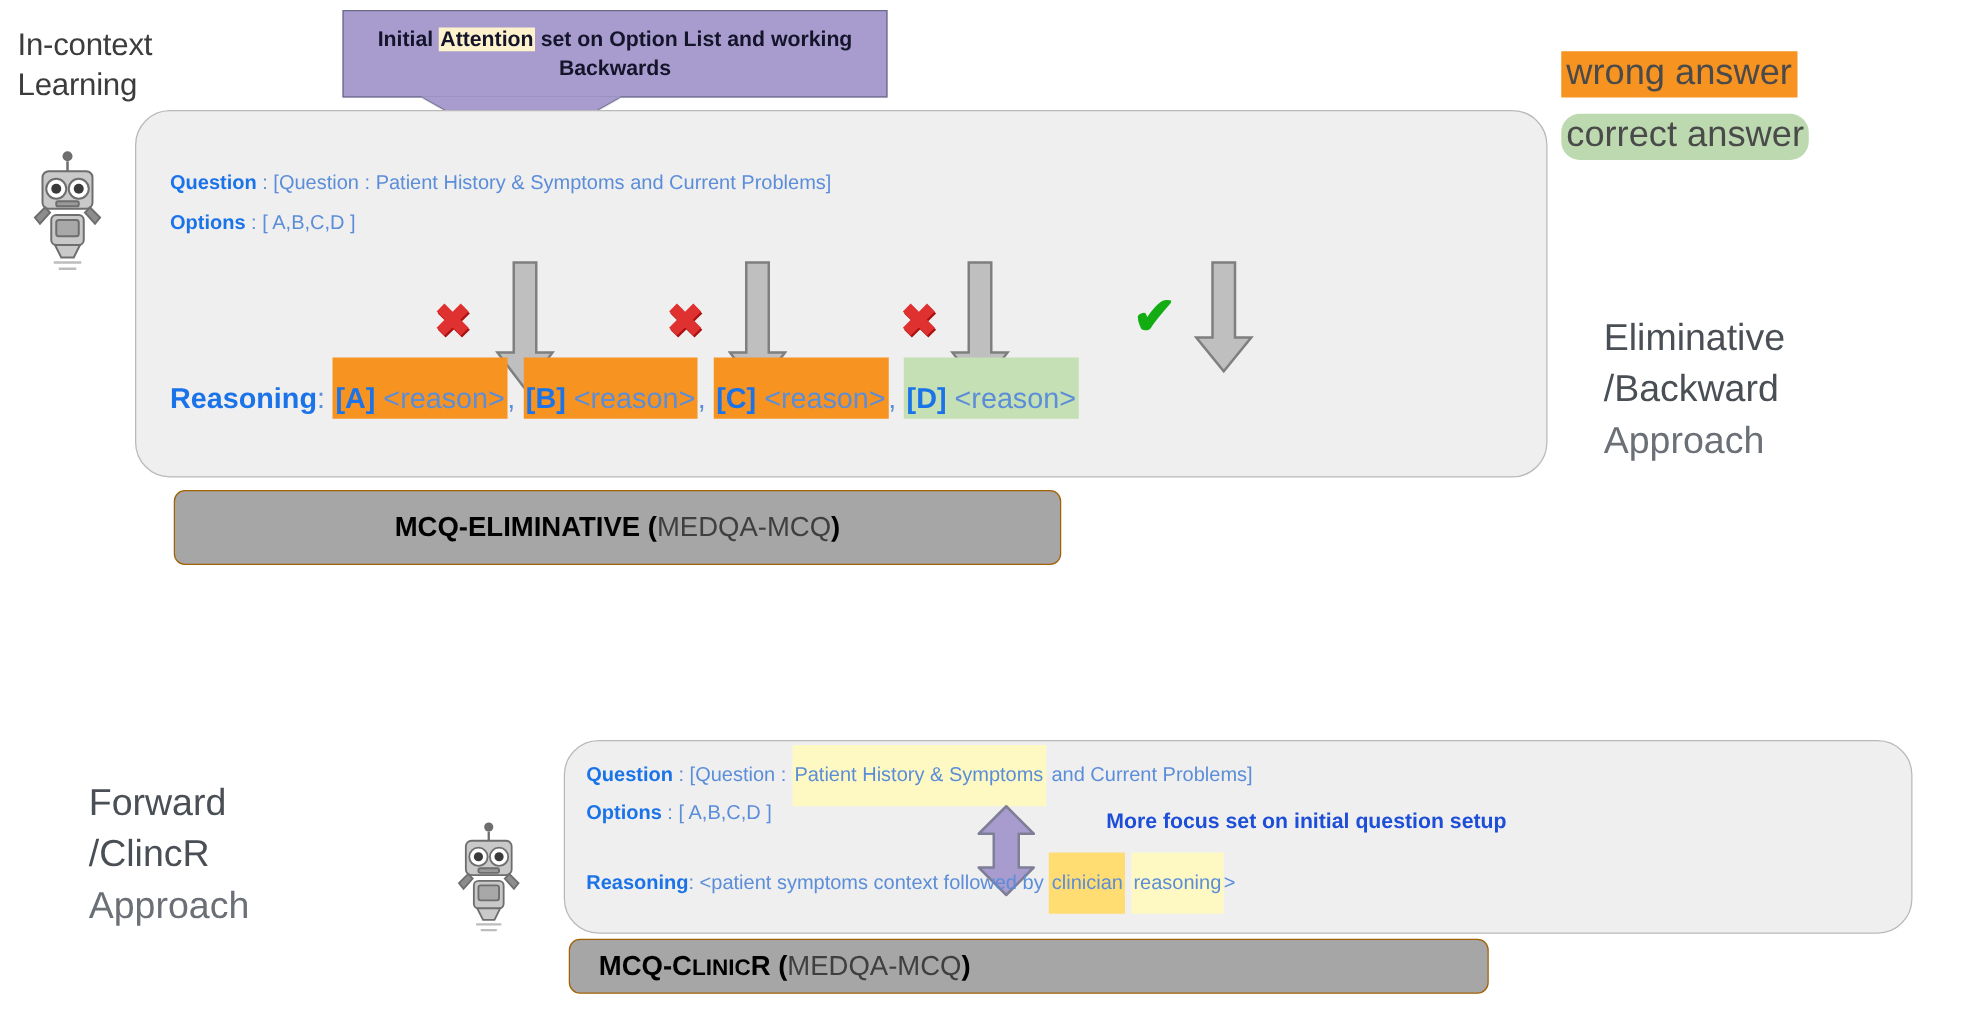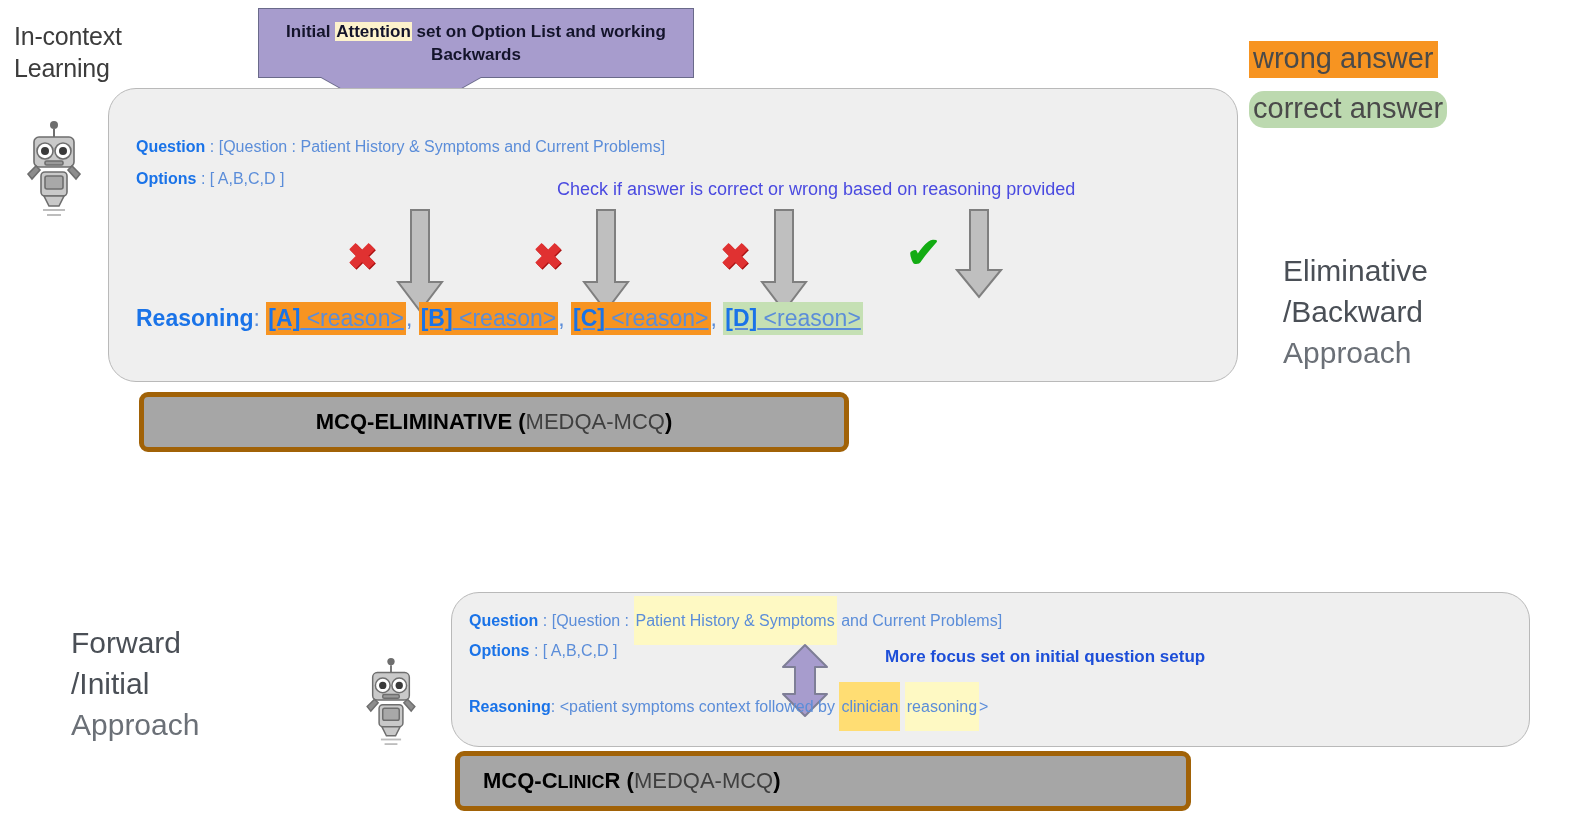--- a/index.html
+++ b/index.html
@@ -25,21 +25,21 @@
   .incontext-label {
     left: 14px; top: 20px;
     width: 210px;
     font-size: 25px;
     line-height: 32px;
     color: #3c3c3c;
     letter-spacing: -0.2px;
   }
 
   
-  .callout-wrap { left: 258px; top: 8px; width: 436px; }
+  .callout-wrap { left: 274px; top: 8px; width: 436px; }
   .callout-box {
     background: #a79ccd;
     border: 1px solid #6a6a8a;
     box-sizing: border-box;
     width: 436px;
     height: 70px;
     display: flex;
     align-items: center;
     justify-content: center;
     text-align: center;
@@ -79,30 +79,30 @@
     border: 1px solid #b9b9b9;
     border-radius: 28px;
     box-sizing: border-box;
   }
   .panel-top { left: 108px; top: 88px; width: 1130px; height: 294px; }
   .panel-bottom { left: 451px; top: 592px; width: 1079px; height: 155px; }
 
   
   .bar {
     background: #a6a6a6;
-    border: 5px solid #a16207;
+    border: 1px solid #a16207;
     border-radius: 9px;
     box-sizing: border-box;
     display: flex;
     align-items: center;
     font-size: 22px;
     color: #000000;
   }
   .bar-top { left: 139px; top: 392px; width: 710px; height: 60px; justify-content: center; }
-  .bar-bottom { left: 455px; top: 751px; width: 736px; height: 60px; padding-left: 23px; }
+  .bar-bottom { left: 455px; top: 751px; width: 736px; height: 44px; padding-left: 23px; }
   .bar-strong { font-weight: bold; }
   .bar-dim { color: #3f3f3f; font-weight: normal; }
   .smallcaps { font-size: 18px; font-weight: bold; }
 
   
   .approach {
     font-size: 30px;
     line-height: 41px;
     color: #53585f;
   }
@@ -127,21 +127,21 @@
   .o-bot { left: 469px; top: 642px; }
   .r-bot { left: 469px; top: 698px; }
 
   .reasoning-top {
     left: 136px; top: 305px;
     font-size: 23px;
     white-space: nowrap;
     color: #5b8dd9;
   }
   .reasoning-top .qa-key { font-size: 23px; }
-  .seg { padding: 3px 2px 4px 2px; text-decoration: underline; }
+  .seg { padding: 19px 2px 4px 2px; }
   .seg-wrong { background: #f79421; }
   .seg-right { background: #c5e0b4; }
   .opt { font-weight: bold; color: #1a73e8; }
 
   .hint-check {
     left: 557px; top: 179px;
     font-size: 18px;
     color: #4a4ae0;
     white-space: nowrap;
   }
@@ -217,21 +217,20 @@
     </g>
   </svg>
 
   <div class="abs qa-line q-top">
     <span class="qa-key">Question</span><span> : </span><span>[Question : Patient History &amp; Symptoms and Current Problems]</span>
   </div>
   <div class="abs qa-line o-top">
     <span class="qa-key">Options</span><span> : </span><span>[ A,B,C,D ]</span>
   </div>
 
-  <div class="abs hint-check">Check if answer is correct or wrong based on reasoning provided</div>
 
   <div class="abs mark-x" style="left:347px; top:239px;">✖</div>
   <div class="abs mark-x" style="left:533px; top:239px;">✖</div>
   <div class="abs mark-x" style="left:720px; top:239px;">✖</div>
   <div class="abs mark-check" style="left:906px; top:232px;">✔</div>
 
   <svg class="arrow-svg" style="left:396px; top:208px;" width="48" height="106" viewBox="0 0 48 106">
     <path d="M15 2 H33 V74 H46 L24 103 L2 74 H15 Z" fill="#bfbfbf" stroke="#7f7f7f" stroke-width="2"></path>
   </svg>
   <svg class="arrow-svg" style="left:582px; top:208px;" width="48" height="106" viewBox="0 0 48 106">
@@ -253,21 +252,21 @@
   </div>
 
   <div class="abs approach approach-right">
     <span class="strong">Eliminative</span>
     <span class="strong">/Backward</span>
     <span class="light">Approach</span>
   </div>
 
   <div class="abs approach approach-left">
     <span class="strong">Forward</span>
-    <span class="strong">/Initial</span>
+    <span class="strong">/ClincR</span>
     <span class="light">Approach</span>
   </div>
 
   <div class="abs panel panel-bottom"></div>
 
   <svg class="abs" style="left:358px; top:655px;" width="66" height="92" viewBox="0 0 72 100">
     <g fill="#8d8d8d" stroke="#6e6e6e" stroke-width="1.6">
       <circle cx="36" cy="7" r="4" fill="#6e6e6e" stroke="none"></circle>
       <line x1="36" y1="11" x2="36" y2="19" stroke="#6e6e6e" stroke-width="2"></line>
       <rect x="16" y="19" width="40" height="30" rx="5" fill="#c9c9c9"></rect>

